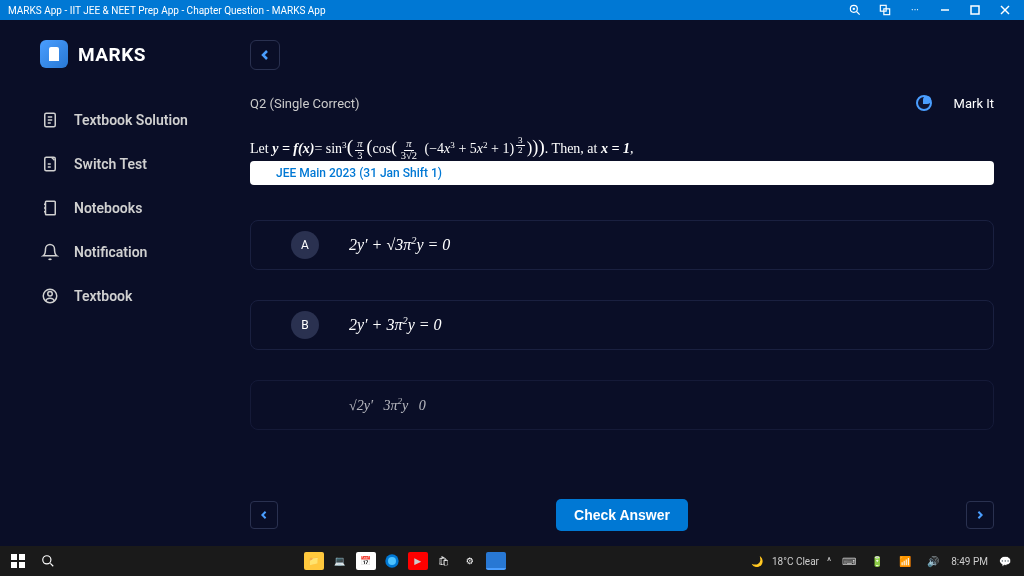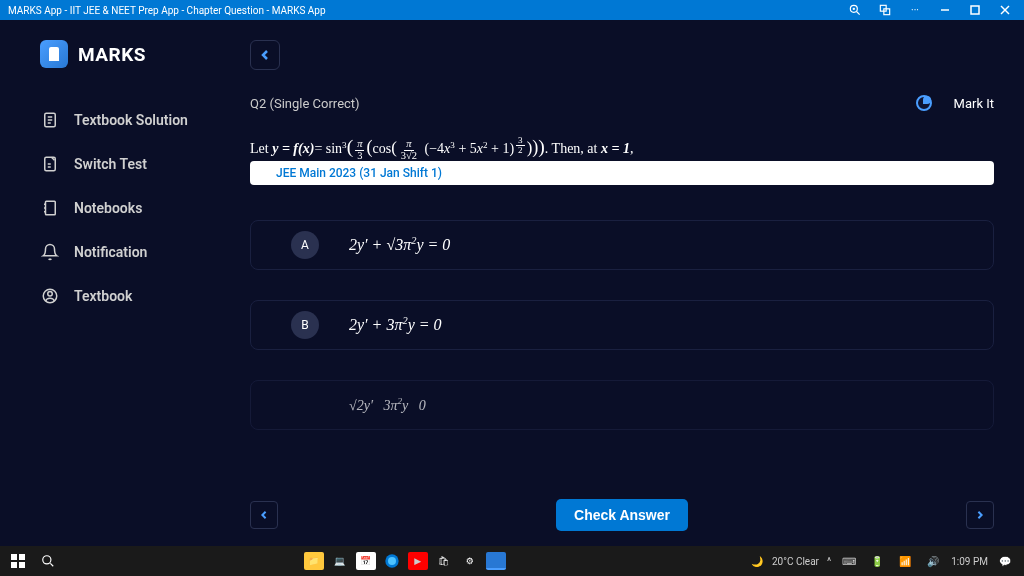--- a/index.html
+++ b/index.html
@@ -248,22 +248,22 @@
           <circle cx="12" cy="12" r="6" fill="#4cc2ff"></circle>
         </svg>
       </span>
     <span class="taskbar-app" style="background:#ff0000;">▶</span>
     <span class="taskbar-app" style="color:#fff;">🛍</span>
     <span class="taskbar-app" style="color:#fff;">⚙</span>
     <span class="taskbar-app" style="background:#2878d4;border-bottom:2px solid #4a9eff;">&nbsp;</span>
   </div>
   <div class="taskbar-right">
     <span style="color:#ffaa00;">🌙</span>
-    <span>20°C Clear</span>
+    <span>18°C Clear</span>
     <span>^</span>
     <span class="taskbar-icon">⌨</span>
     <span class="taskbar-icon">🔋</span>
     <span class="taskbar-icon">📶</span>
     <span class="taskbar-icon">🔊</span>
-    <span>1:09 PM</span>
+    <span>8:49 PM</span>
     <span class="taskbar-icon">💬</span>
   </div>
 </div>
 
 </body></html>

